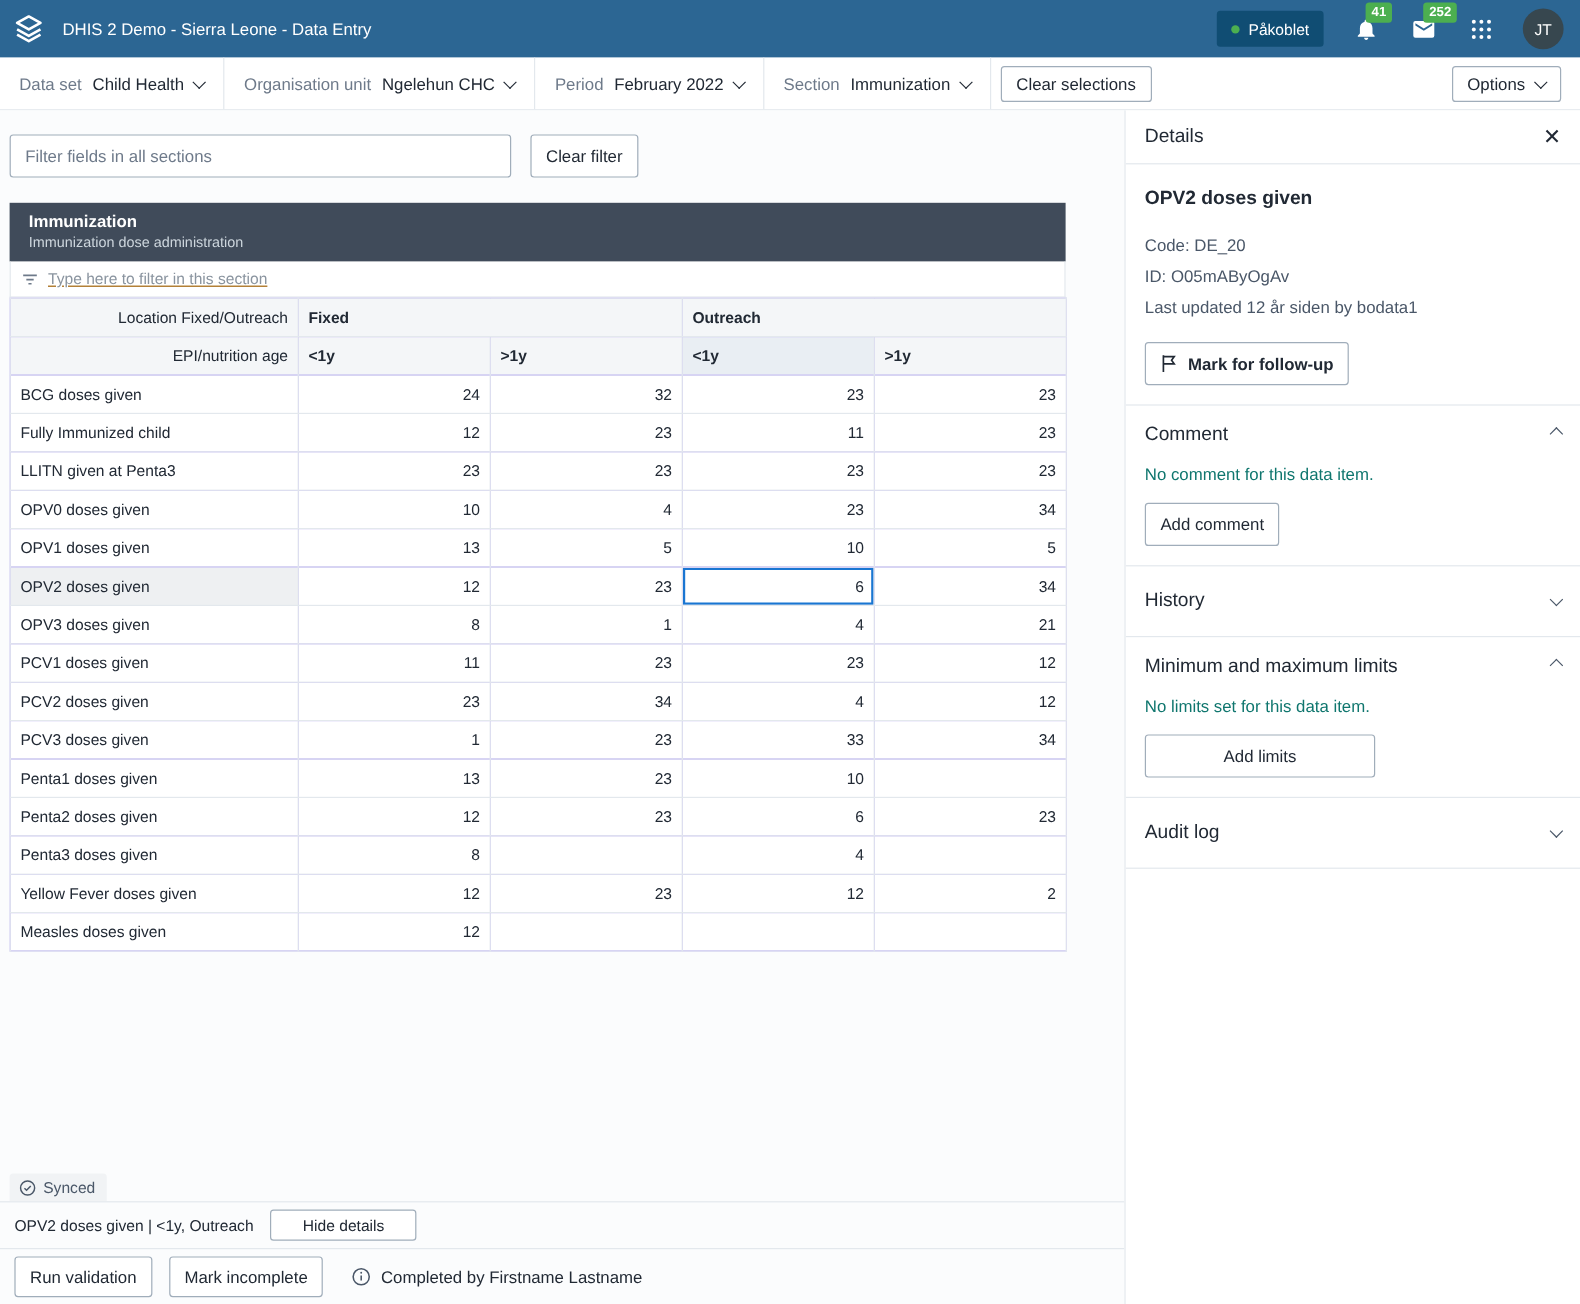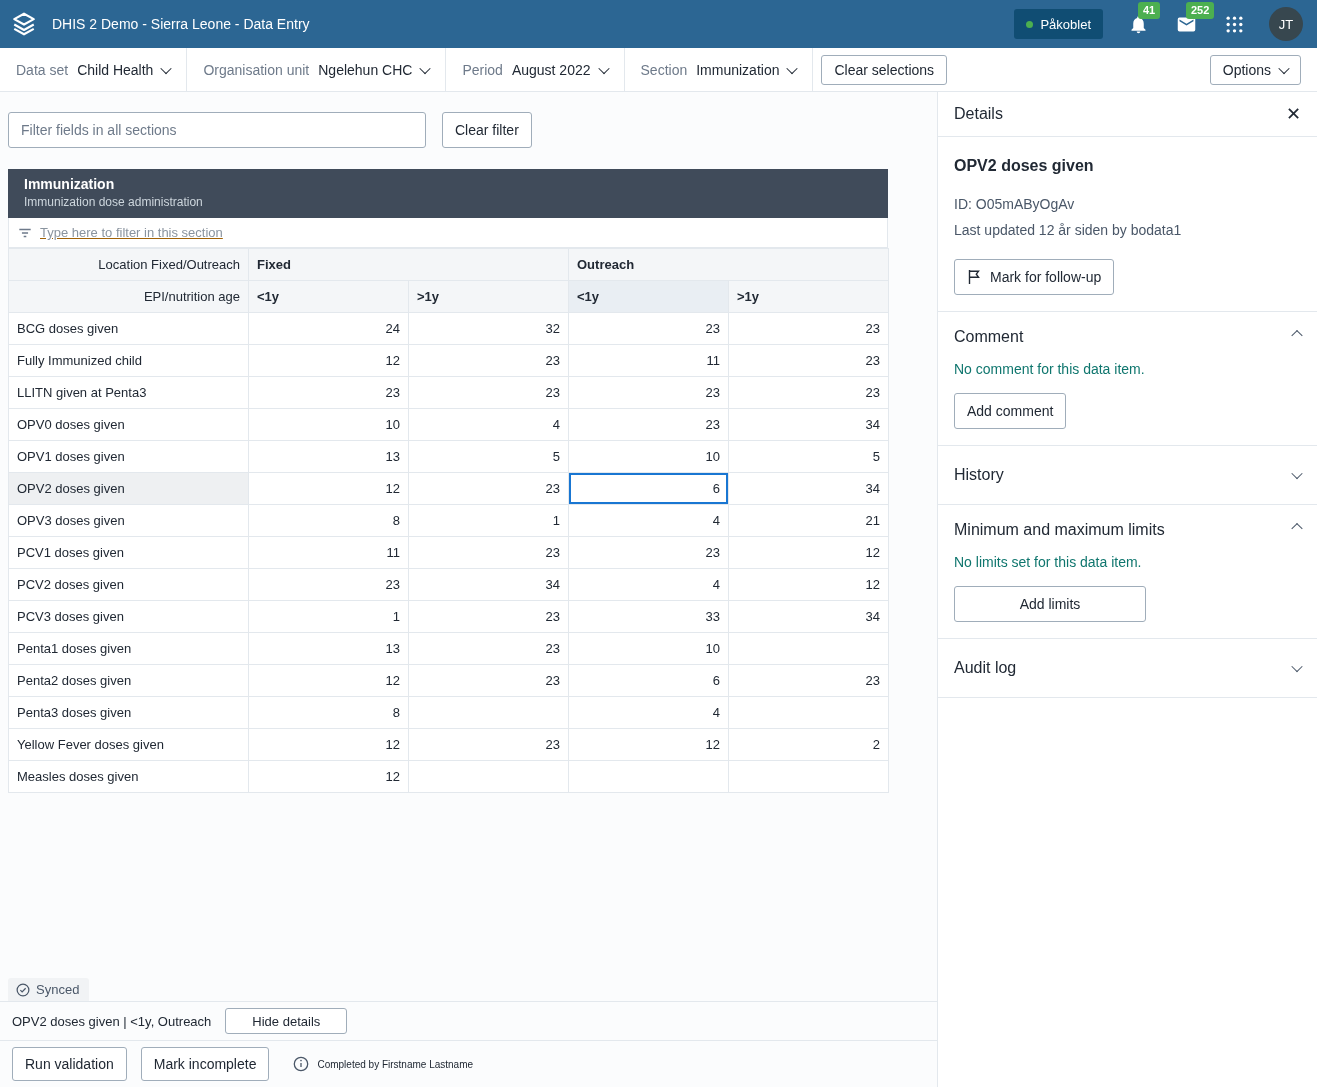--- a/index.html
+++ b/index.html
@@ -55,35 +55,35 @@
   table.entry thead th.hl { background:#e9eef3; }
   th.row-label { background:#fff; font-weight:normal; text-align:left; }
   th.row-label.active { background:#eef0f2; }
   td.data-cell { text-align:right; padding-right:14px; background:#fff; cursor:text; }
   td.data-cell.selected { box-shadow:inset 0 0 0 2px var(--sel,#1976d2); }
 
   .synced-chip { margin-top:auto; align-self:flex-start; display:inline-flex; align-items:center; gap:6px; background:#f1f3f5; color:#4a5768; font-size:13px; padding:4px 10px 4px 8px; border-radius:3px 3px 0 0; }
 
   .selection-bar { border-top:1px solid #e3e8ed; background:#fbfcfd; height:39px; flex:0 0 39px; display:flex; align-items:center; gap:14px; padding:0 12px; font-size:13px; }
   .action-bar { border-top:1px solid #e3e8ed; background:#fbfcfd; height:47px; flex:0 0 47px; display:flex; align-items:center; gap:14px; padding:0 12px; }
-  .completed { display:flex; align-items:center; gap:8px; font-size:10px; margin-left:10px; }
+  .completed { display:flex; align-items:center; gap:8px; font-size:14px; margin-left:10px; }
 
   
   .details { width:380px; flex:0 0 380px; border-left:1px solid #e3e8ed; background:#fff; display:flex; flex-direction:column; overflow:hidden; }
   .details-header { display:flex; align-items:center; justify-content:space-between; padding:13px 16px; border-bottom:1px solid #e3e8ed; }
   .details-header .t { font-size:16px; font-weight:500; }
   .x { font-size:18px; line-height:1; cursor:pointer; color:#212934; }
   .dsec { padding:16px; border-bottom:1px solid #e3e8ed; }
   .dsec.row { padding:20px 16px; }
   .dsec h3 { font-size:16px; font-weight:500; }
   .hrow { display:flex; align-items:center; justify-content:space-between; cursor:pointer; }
   .item-title { font-size:16px; font-weight:bold; margin:4px 0 16px; }
   .meta { font-size:14px; color:#4a5768; line-height:26px; }
   .muted { font-size:14px; color:#0f766e; margin:15px 0 16px; }
-  .followup { margin-top:16px; }
+  .followup { margin-top:16px;font-weight:bold; }
   .addlimits { width:192px; justify-content:center; }
 </style>
 </head>
 <body>
 
 <div class="app">
 
   <header class="headerbar">
     <div class="logo-box">
       <svg width="26" height="26" viewBox="0 0 24 24" fill="none" stroke="#fff" stroke-width="2" stroke-linejoin="round">
@@ -133,21 +133,21 @@
       <span class="val">Child Health</span>
       <span class="chev"></span>
     </div>
     <div class="selector">
       <span class="lbl">Organisation unit</span>
       <span class="val">Ngelehun CHC</span>
       <span class="chev"></span>
     </div>
     <div class="selector">
       <span class="lbl">Period</span>
-      <span class="val">August 2022</span>
+      <span class="val">February 2022</span>
       <span class="chev"></span>
     </div>
     <div class="selector">
       <span class="lbl">Section</span>
       <span class="val">Immunization</span>
       <span class="chev"></span>
     </div>
     <button class="btn clear-selections">Clear selections</button>
     <button class="btn options-btn">
       <span>Options</span>
@@ -338,20 +338,21 @@
     </div>
 
     <aside class="details">
       <div class="details-header">
         <span class="t">Details</span>
         <span class="x">✕</span>
       </div>
 
       <div class="dsec">
         <div class="item-title">OPV2 doses given</div>
+        <div class="meta">Code: DE_20</div>
         <div class="meta">ID: O05mAByOgAv</div>
         <div class="meta">Last updated 12 år siden by bodata1</div>
         <button class="btn h36 followup">
           <svg width="14" height="16" viewBox="0 0 14 16" fill="none" stroke="#212934" stroke-width="1.4">
             <path d="M2.5 1v14"></path>
               <path d="M2.5 2.2h9l-2.2 3 2.2 3h-9"></path>
           </svg>
           <span>Mark for follow-up</span>
         </button>
       </div>

